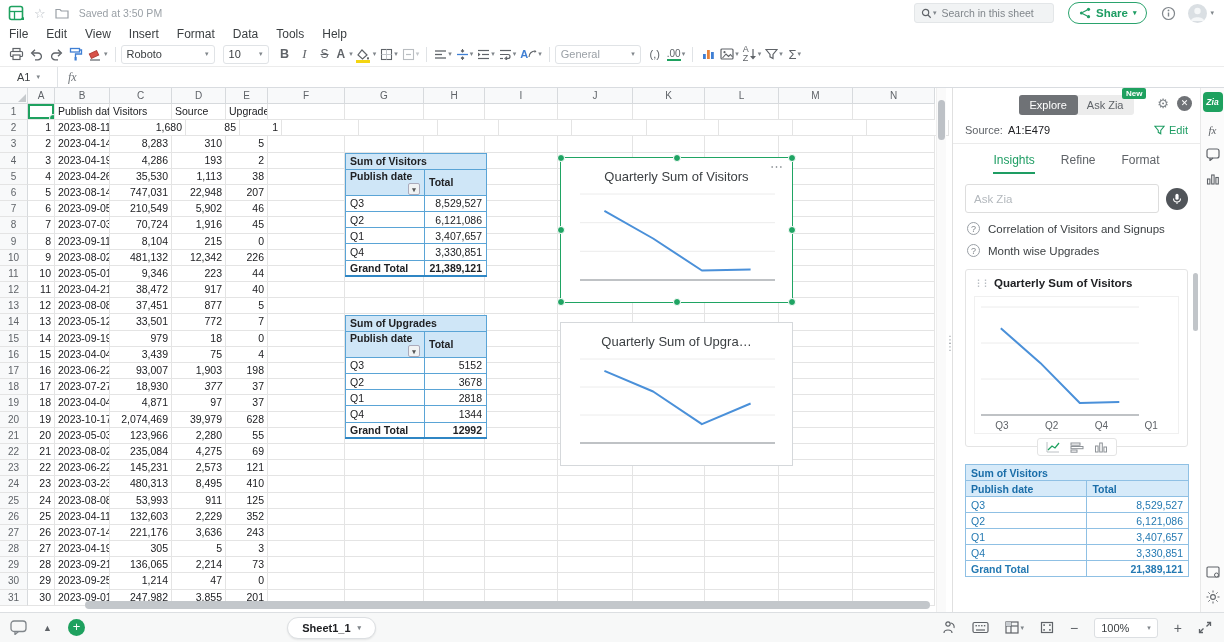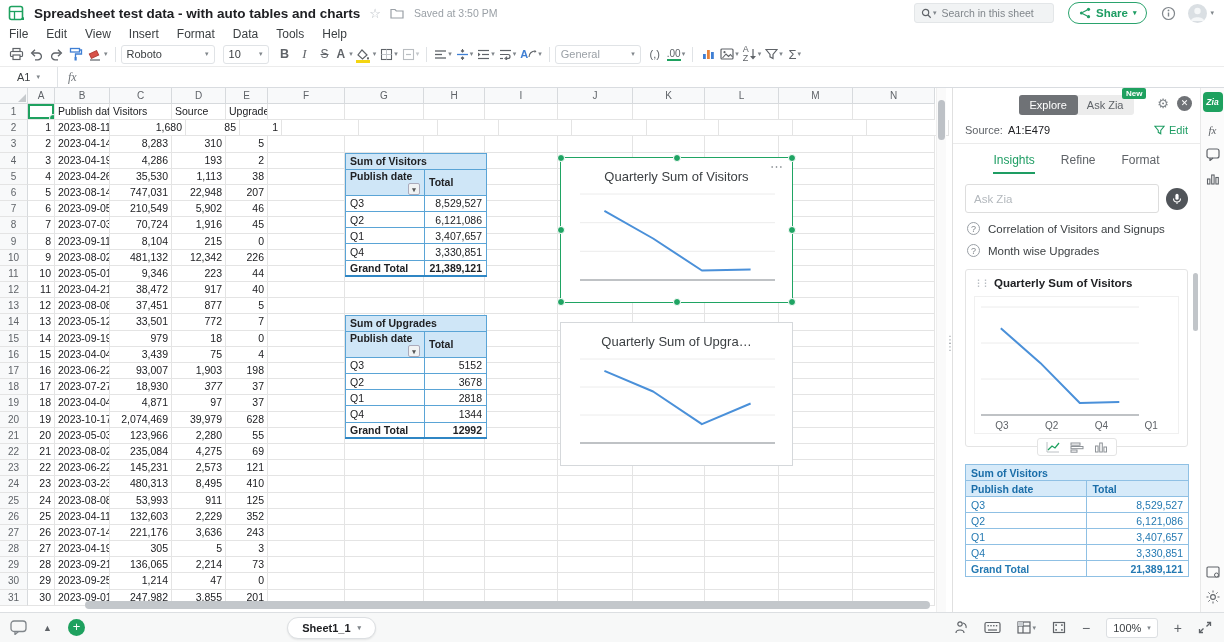--- a/index.html
+++ b/index.html
@@ -156,34 +156,33 @@
     border-top:1px solid #dcdfe2; display:flex; align-items:center; }
   #comments-btn { margin-left:10px; }
   #sheet-list-btn { margin-left:16px; color:#5f6368; font-size:9px; }
   #add-sheet-btn { width:17px; height:17px; border-radius:50%; background:#1ea15f; color:#fff; font-size:13px;
     line-height:16px; text-align:center; margin-left:16px; }
   #tab-inactive { font-size:11px; color:#5f6368; margin-left:28px;margin-top:44px; }
   #tab-active { background:#fff; border:1px solid #dcdfe2; border-radius:14px; box-shadow:0 1px 2px rgba(0,0,0,.08);
     font-size:11px; font-weight:bold; color:#202124; padding:4px 14px; margin-left:22px; display:flex; align-items:center; gap:6px; }
   #bottom-right { margin-left:auto; display:flex; align-items:center; gap:16px; margin-right:12px; color:#5f6368; }
   #zoom-box { border:1px solid #dcdfe2; background:#fff; border-radius:3px; height:20px; display:flex; align-items:center;
-    padding:0 6px; gap:5px; font-size:11px; color:#3c4043; }
+    padding:0 6px; gap:17px; font-size:11px; color:#3c4043; }
   .zoomsign { font-size:14px; color:#5f6368; }
 </style>
 </head>
 <body>
 
 <div id="topbar">
   <svg id="app-logo" viewBox="0 0 17 17">
     <rect x="1.5" y="1.5" width="13" height="13" rx="2" fill="#fff" stroke="#1ea15f" stroke-width="1.6"></rect>
     <line x1="1.5" y1="6.5" x2="14.5" y2="6.5" stroke="#1ea15f" stroke-width="1.3"></line>
     <line x1="6.5" y1="6.5" x2="6.5" y2="14.5" stroke="#1ea15f" stroke-width="1.3"></line>
     <path d="M11,15 l5,0 0,-3 z" fill="#1ea15f"></path>
   </svg>
-  <div id="doc-title">Spreadsheet test data - with auto tables and charts</div>
   <span class="title-ico">☆</span>
   <svg class="title-ico" width="14" height="12" viewBox="0 0 14 12">
     <path d="M1,2.5 h4 l1.3,1.5 H13 v7 H1 z" fill="none" stroke="#9aa0a6" stroke-width="1.2"></path>
   </svg>
   <span id="saved-status">Saved at 3:50 PM</span>
 
   <div id="topbar-right">
     <div id="search-box">
       <svg width="11" height="11" viewBox="0 0 12 12">
         <circle cx="5" cy="5" r="3.4" fill="none" stroke="#5f6368" stroke-width="1.3"></circle>

